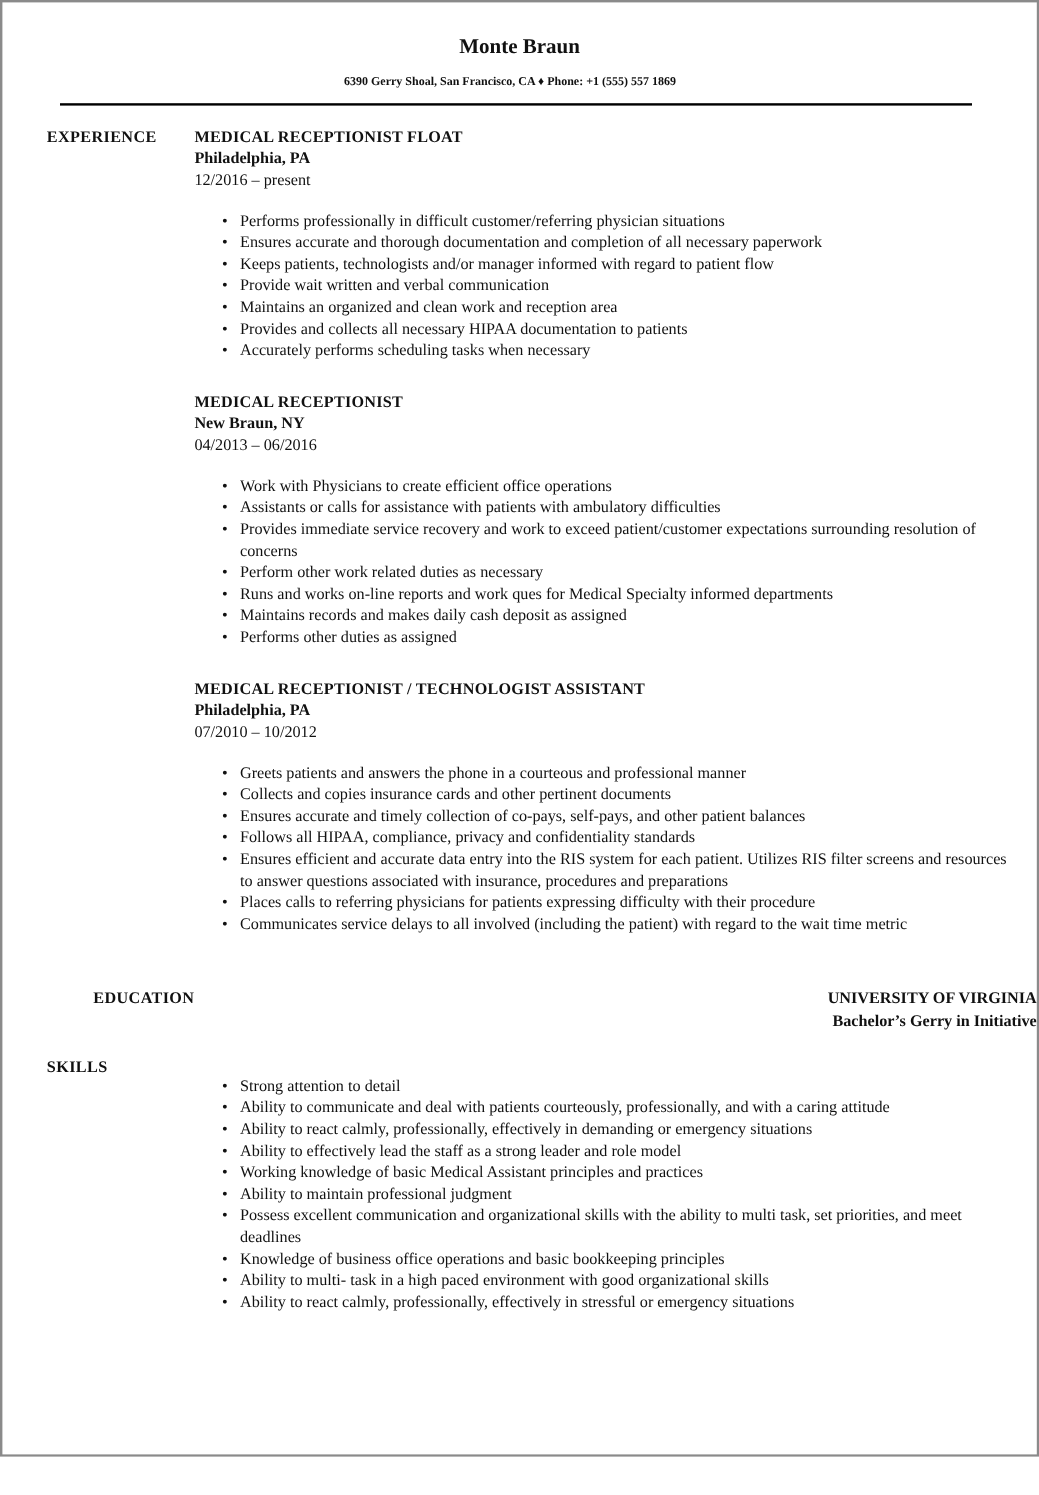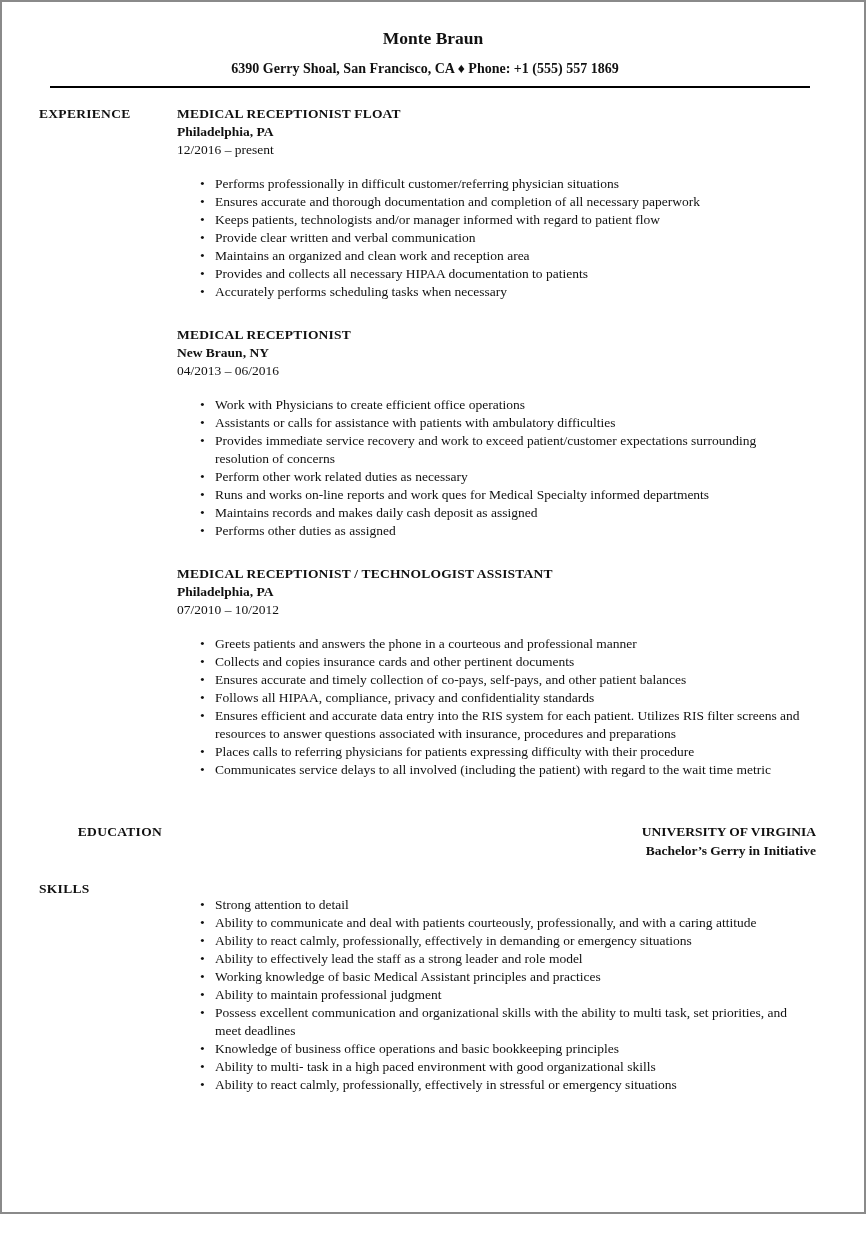--- a/index.html
+++ b/index.html
@@ -21,49 +21,47 @@
   }
   .doc-name {
     text-align: center;
     font-size: 17.5px;
     font-weight: bold;
     line-height: 20px;
     margin: 0 0 13px 0;
   }
   .doc-contact {
     text-align: center;
-    font-size: 14px;
+    font-size: 10px;
     font-weight: bold;
     line-height: 16px;
     margin: 0 16px 9px 0;
   }
   .header-rule {
     border: none;
     border-top: 2.5px solid #000000;
     margin: 0 54px 0 48px;
   }
   .section {
     display: flex;
     margin-top: 17px;
-    gap: 15px;
   }
   .section-label {
     width: 160px;
     box-sizing: border-box;
     padding-left: 37px;
     font-size: 13.5px;
     font-weight: bold;
     letter-spacing: 0.3px;
     line-height: 18px;
     flex: 0 0 160px;
   }
   .section-content {
     flex: 1 1 auto;
     box-sizing: border-box;
-    padding-right: 48px;
     font-size: 13.5px;
     line-height: 18px;
     font-family: Liberation Serif, serif;
   }
   .job + .job { margin-top: 25px; }
   .job-title {
     font-weight: bold;
     font-size: 13.5px;
     letter-spacing: 0.2px;
     line-height: 18px;
@@ -109,21 +107,21 @@
     <div class="section-content">
 
       <div class="job">
         <div class="job-title">MEDICAL RECEPTIONIST FLOAT</div>
         <div class="job-location">Philadelphia, PA</div>
         <div class="job-dates">12/2016 – present</div>
         <ul class="bullets">
           <li>Performs professionally in difficult customer/referring physician situations</li>
           <li>Ensures accurate and thorough documentation and completion of all necessary paperwork</li>
           <li>Keeps patients, technologists and/or manager informed with regard to patient flow</li>
-          <li>Provide clear written and verbal communication</li>
+          <li>Provide wait written and verbal communication</li>
           <li>Maintains an organized and clean work and reception area</li>
           <li>Provides and collects all necessary HIPAA documentation to patients</li>
           <li>Accurately performs scheduling tasks when necessary</li>
         </ul>
       </div>
 
       <div class="job">
         <div class="job-title">MEDICAL RECEPTIONIST</div>
         <div class="job-location">New Braun, NY</div>
         <div class="job-dates">04/2013 – 06/2016</div>

